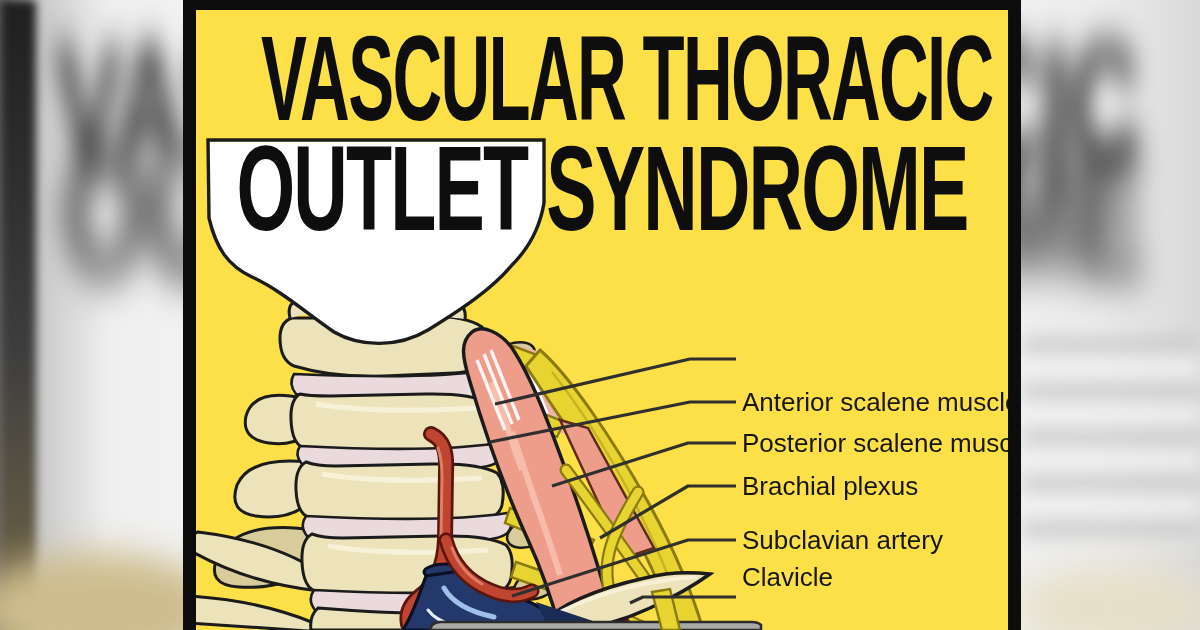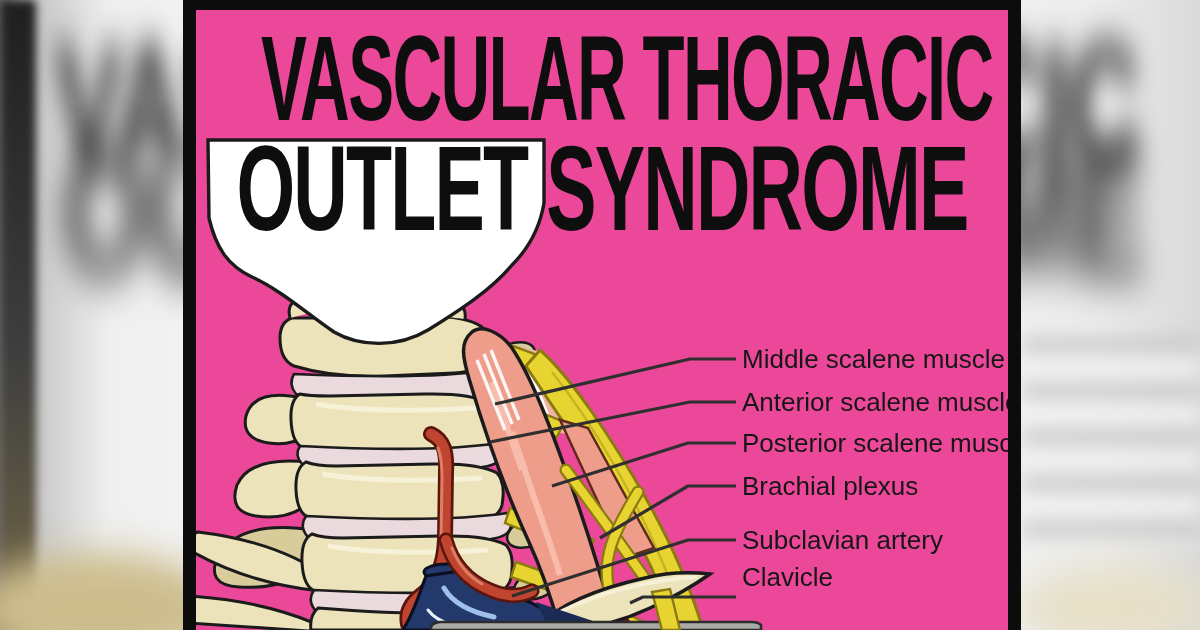--- a/index.html
+++ b/index.html
@@ -19,21 +19,21 @@
             background:#cdbd8d;filter:blur(18px);}
   .bg-beige2{position:absolute;left:1014px;top:568px;width:200px;height:80px;border-radius:50%;
             background:#e6dfc6;filter:blur(20px);}
   .bg-bars{position:absolute;left:1022px;top:336px;width:178px;height:210px;filter:blur(9px);
            background:repeating-linear-gradient(180deg,#c4c4c4 0 18px,#f2f2f2 18px 46px);opacity:.75;}
 
   
   .card{position:absolute;left:183px;top:0;width:838px;height:630px;background:#ffffff;
         border-left:13px solid #0c0c0c;border-right:13px solid #0c0c0c;border-top:10px solid #0c0c0c;
         box-sizing:border-box;}
-  .card-clip{position:absolute;left:196px;top:10px;width:812px;height:620px;overflow:hidden;background:#ec4899;}
+  .card-clip{position:absolute;left:196px;top:10px;width:812px;height:620px;overflow:hidden;background:#fde047;}
   svg.art{position:absolute;left:-196px;top:-10px;width:1200px;height:630px;display:block;}
 
   
   .title-line{position:absolute;left:0;width:812px;text-align:center;font-weight:700;
               color:#0e0e0e;font-size:82px;line-height:1;letter-spacing:-2px;white-space:nowrap;}
   .title-line.t1{top:8px;transform:scale(0.84,1.48);transform-origin:50% 0;}
   .title-line.t2{top:118px;transform:scale(0.92,1.48);transform-origin:50% 0;}
 
   
   .lbl{position:absolute;left:546px;font-size:26px;line-height:30px;color:#161616;white-space:nowrap;}
@@ -178,19 +178,18 @@
       <polyline points="736,443 688,443 552,486"></polyline>
       <polyline points="736,486 688,486 600,538"></polyline>
       <polyline points="736,540 688,540 512,596"></polyline>
       <polyline points="736,597 643,597 630,603"></polyline>
     </g>
   </svg>
 
   <div class="title-line t1">VASCULAR THORACIC</div>
   <div class="title-line t2">OUTLET SYNDROME</div>
 
-  <div class="lbl l1">Middle scalene muscle</div>
   <div class="lbl l2">Anterior scalene muscle</div>
   <div class="lbl l3">Posterior scalene muscle</div>
   <div class="lbl l5">Subclavian artery</div>
   <div class="lbl l4">Brachial plexus</div>
   <div class="lbl l6">Clavicle</div>
 </div>
 
 </body></html>

